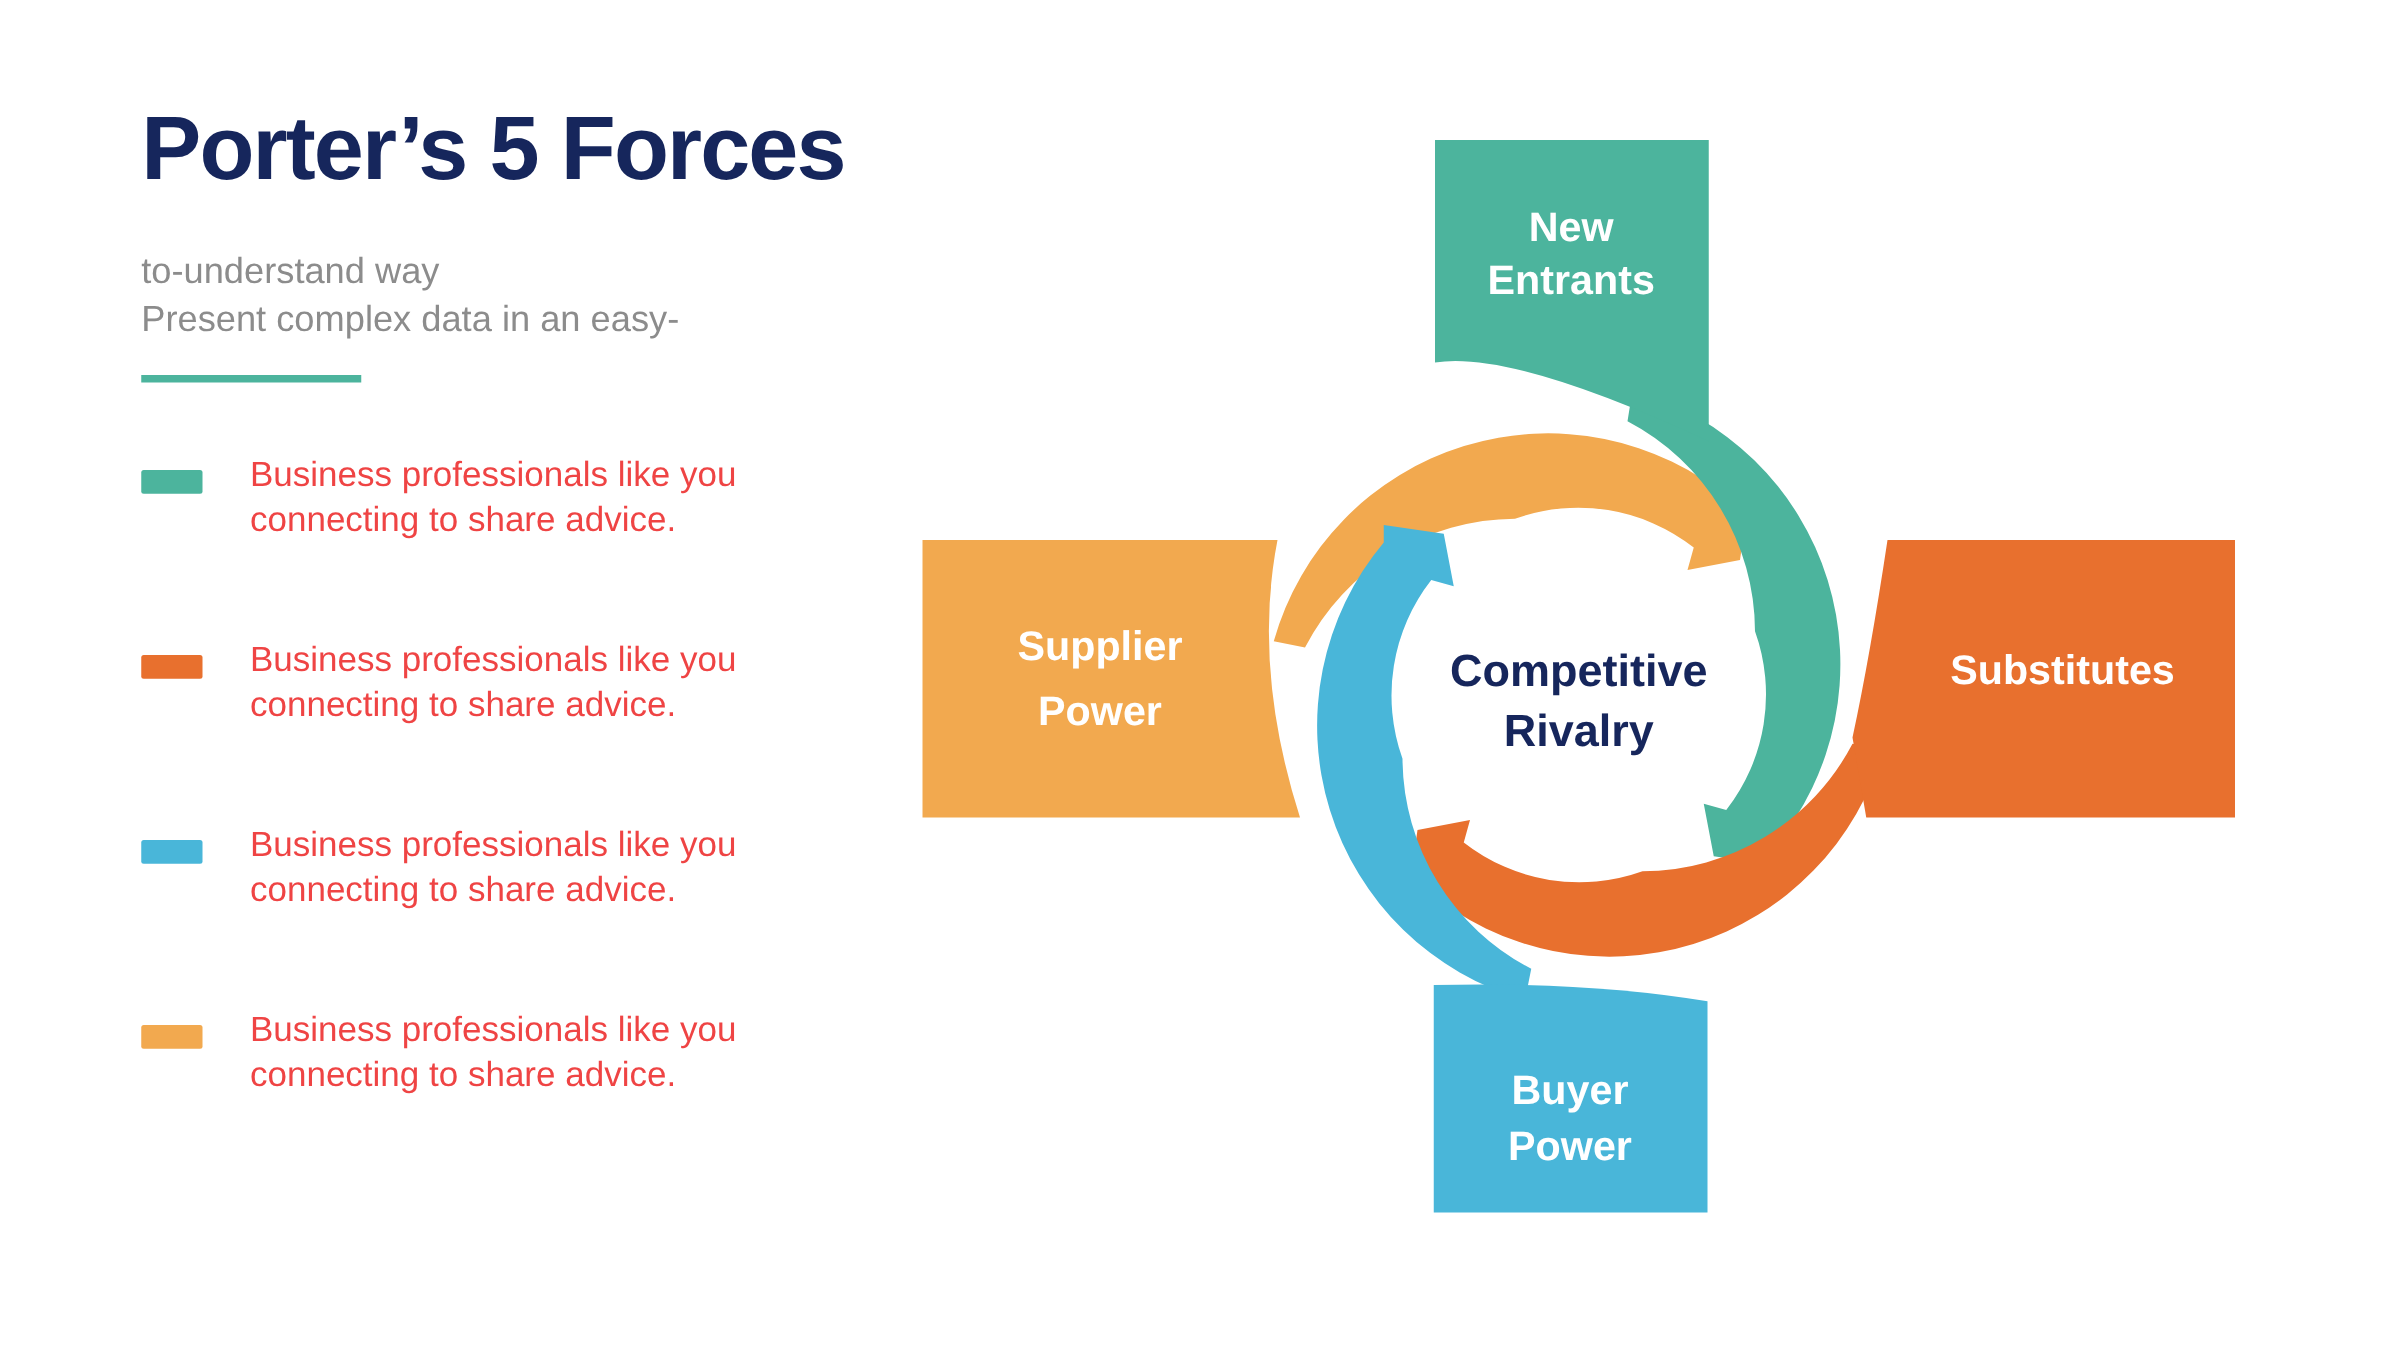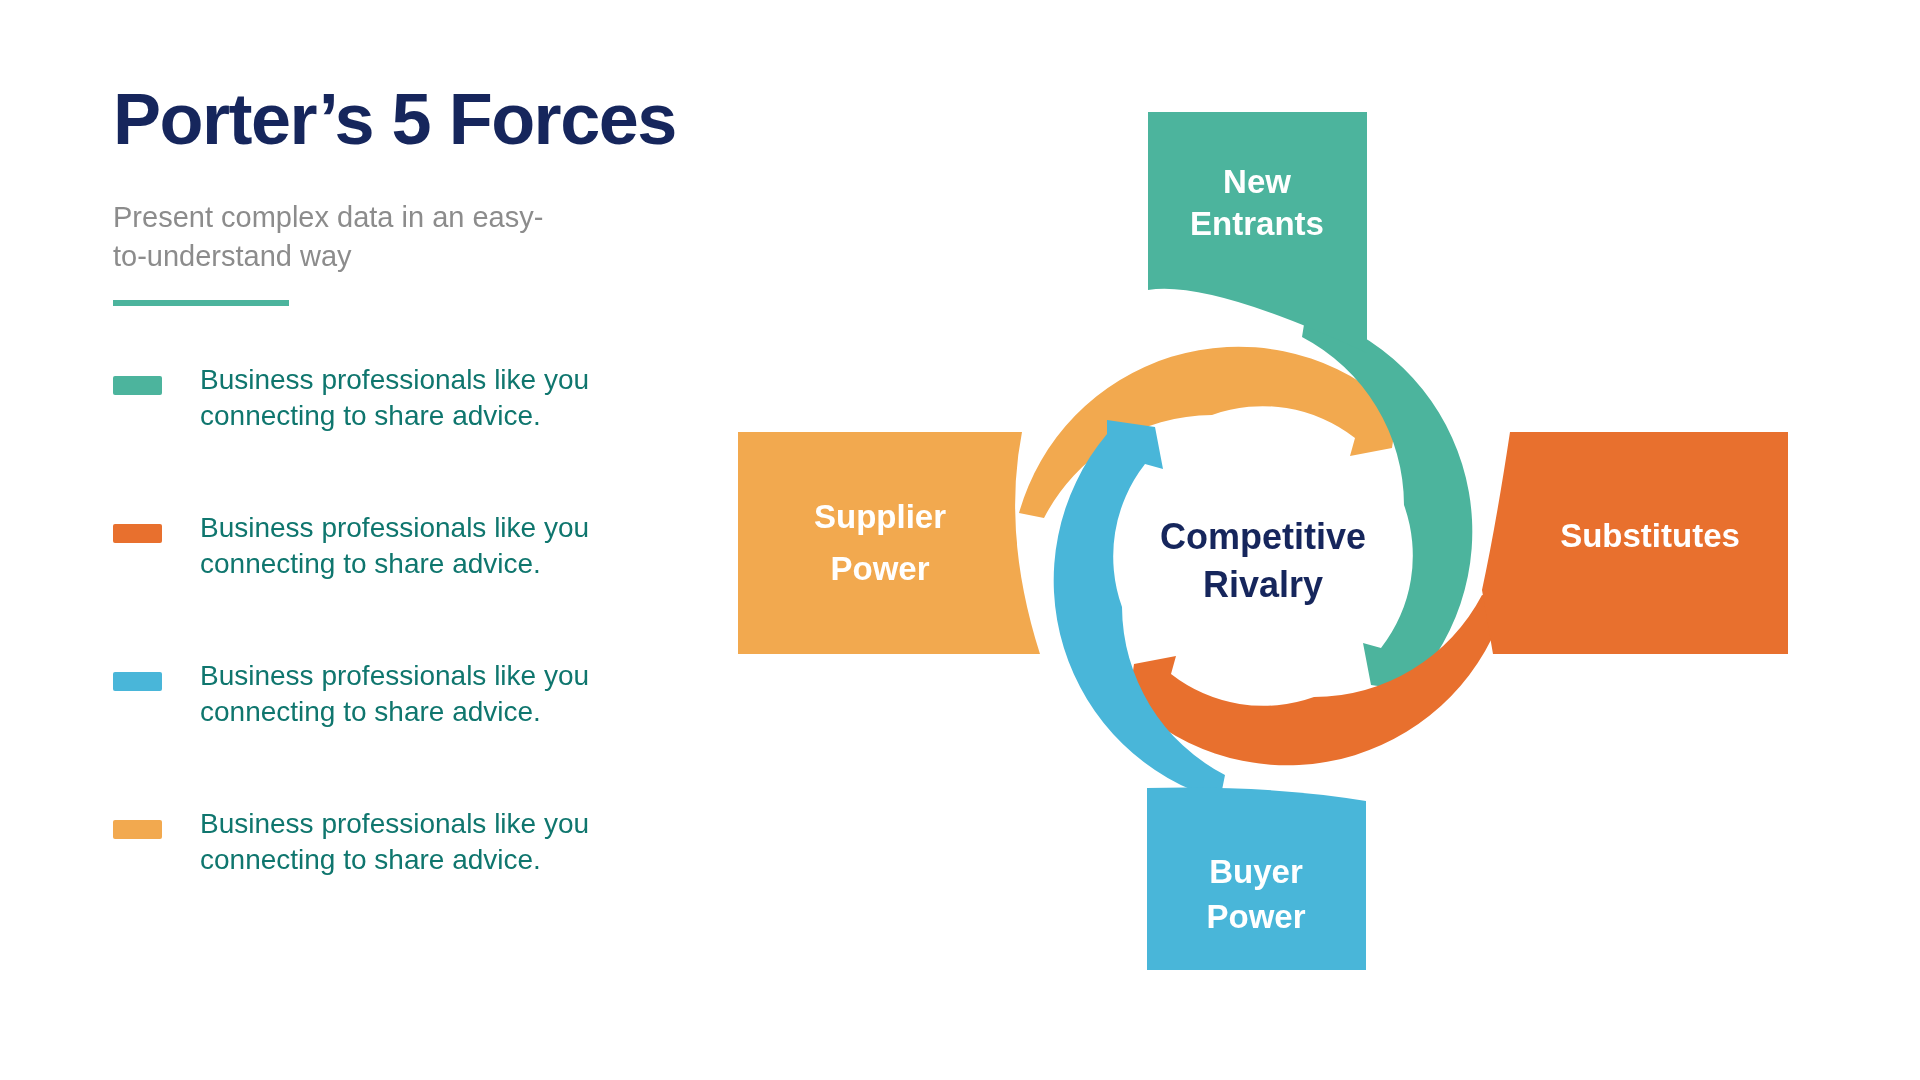--- a/index.html
+++ b/index.html
@@ -19,21 +19,21 @@
   }
   .divider { margin-top:24px; width:176px; height:6px; background:#4CB49D; }
   .legend { margin-top:56px; }
   .legend-item { display:flex; align-items:flex-start; margin-bottom:76px; }
   .dash { width:49px; height:19px; border-radius:2px; margin-top:14px; flex:0 0 auto; }
   .c-teal   { background:#4CB49D; }
   .c-orange { background:#E8702E; }
   .c-blue   { background:#49B6D9; }
   .c-amber  { background:#F2A94F; }
   .legend-text {
-    margin-left:38px; width:480px; font-size:28px; line-height:36px; color:#0f766e;
+    margin-left:38px; width:480px; font-size:28px; line-height:36px; color:#ef4444;
   }
   
   .diagram { position:absolute; left:730px; top:85px; width:1100px; height:920px; }
   .f-teal   { fill:#4CB49D; }
   .f-orange { fill:#E8702E; }
   .f-blue   { fill:#49B6D9; }
   .f-amber  { fill:#F2A94F; }
   .node-label  { font-family:"Liberation Sans", sans-serif; font-size:33px; font-weight:bold;
                  fill:#ffffff; text-anchor:middle; }
   .center-label{ font-family:"Liberation Sans", sans-serif; font-size:36px; font-weight:bold;
@@ -42,22 +42,22 @@
 </head>
 <body>
 
 <div class="slide">
 
   <div class="left-col">
     <div>
       <div class="title-line">Porter’s 5 Forces</div>
     </div>
     <div class="subtitle">
+      <div class="subtitle-line">to-understand way</div>
       <div class="subtitle-line">Present complex data in an easy-</div>
-      <div class="subtitle-line">to-understand way</div>
     </div>
     <div class="divider"></div>
 
     <div class="legend">
       <div class="legend-item">
         <span class="dash c-teal"></span>
         <div class="legend-text">Business professionals like you connecting to share advice.</div>
       </div>
       <div class="legend-item">
         <span class="dash c-orange"></span>

